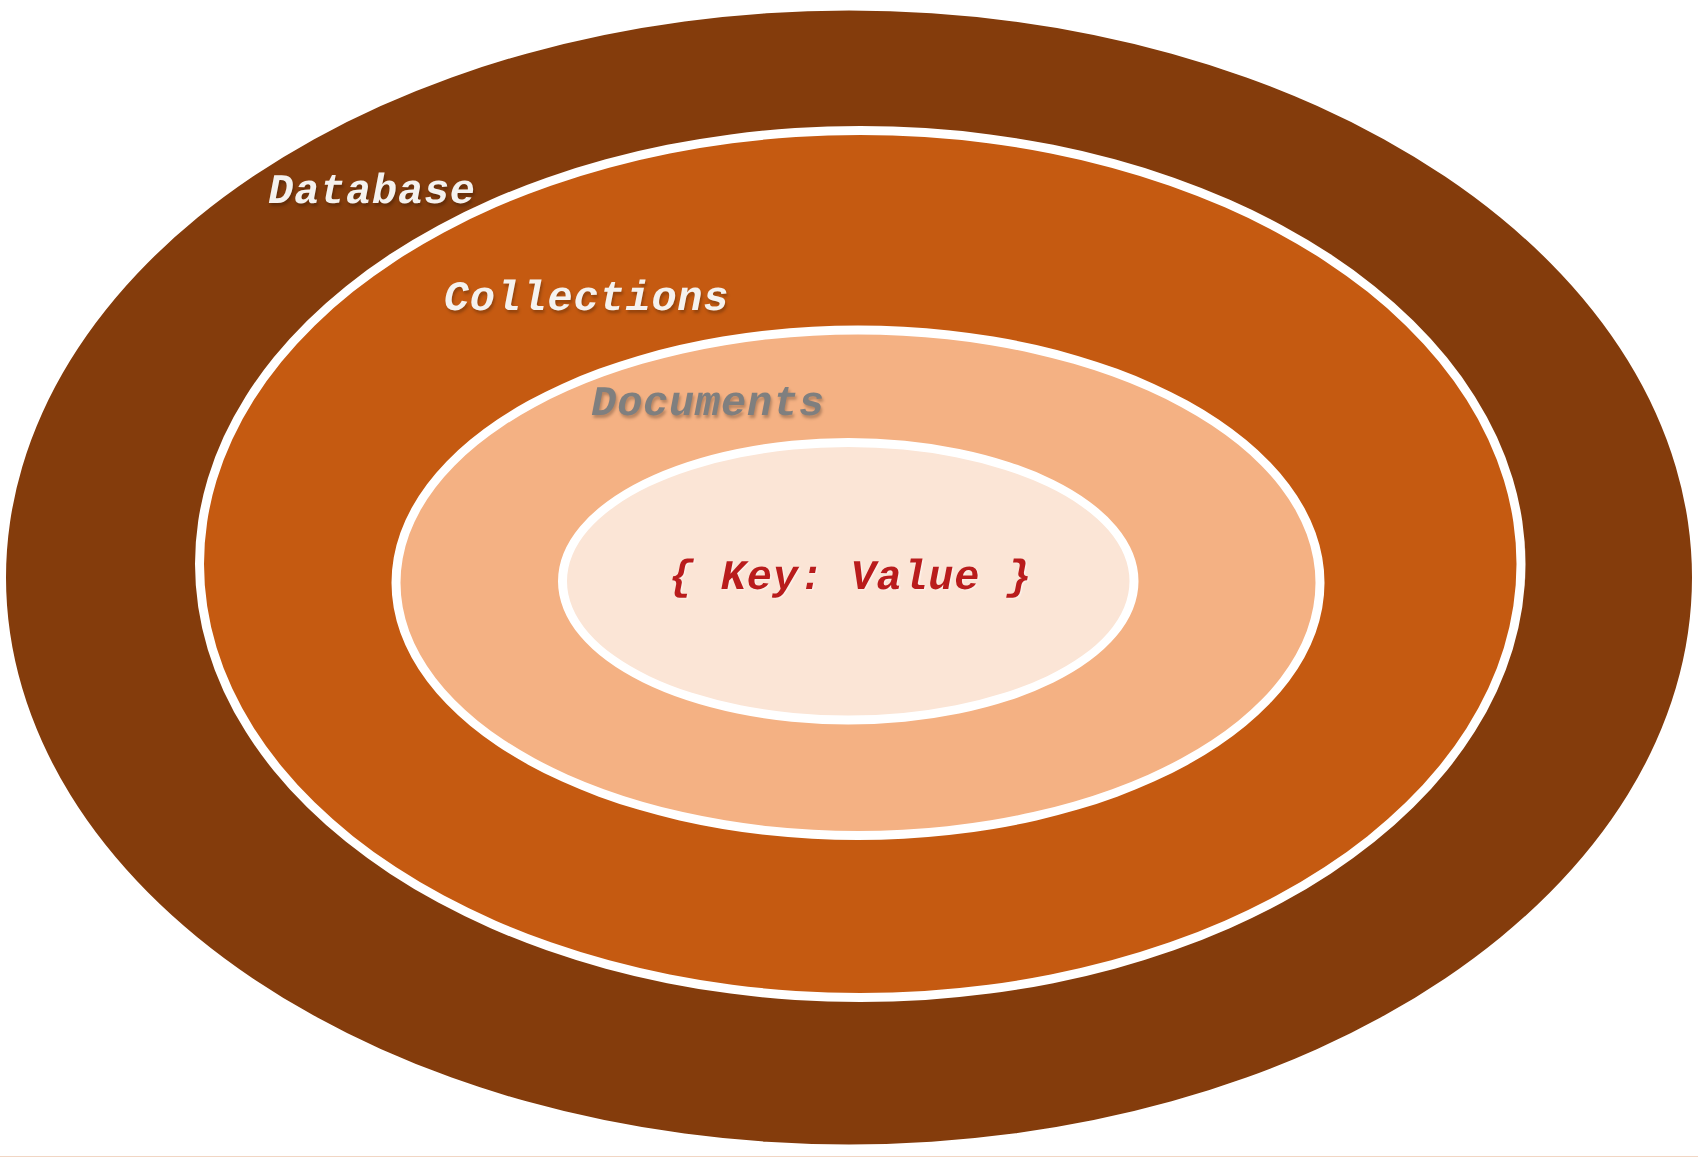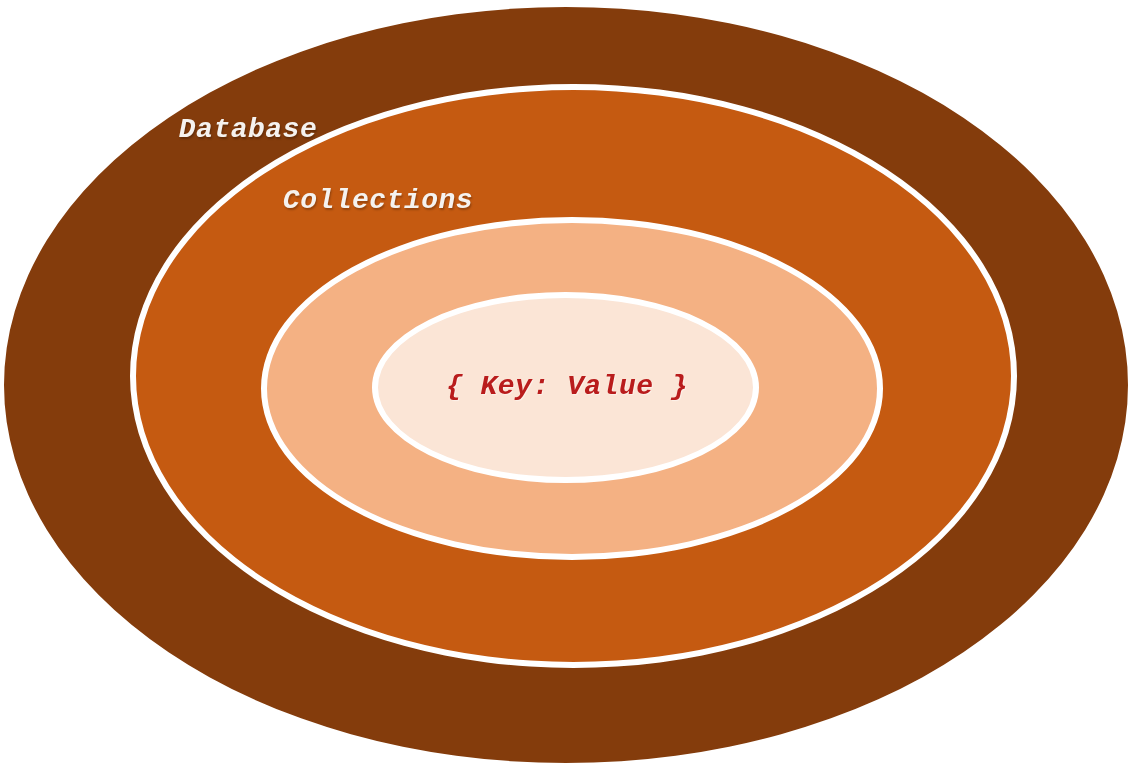--- a/index.html
+++ b/index.html
@@ -50,37 +50,38 @@
     position: absolute;
     transform: translate(-50%, -50%);
     font-size: 28px;
     font-weight: bold;
     font-style: italic;
     white-space: nowrap;
     letter-spacing: 0.5px;
     text-shadow: 1px 2px 2px rgba(0,0,0,0.25);
   }
   .label-database    { left: 248px; top: 129px; }
-  .label-collections { left: 378px; top: 200px; }
+  .label-collections { left: 391px; top: 200px; }
   .label-documents   { left: 472px; top: 270px; }
   .label-key-value   { left: 567px; top: 386px; text-shadow: 1px 1px 1px rgba(255,255,255,0.5); }
 </style>
 </head>
 <body>
 
 <div class="canvas">
 
   <div class="ellipse ellipse-database" style="background-color: rgb(132, 60, 12); border-color: rgb(255, 255, 255);"></div>
 
   <div class="ellipse ellipse-collections" style="background-color: rgb(197, 90, 17); border-color: rgb(255, 255, 255);"></div>
 
   <div class="ellipse ellipse-documents" style="background-color: rgb(244, 177, 131); border-color: rgb(255, 255, 255);"></div>
 
   <div class="ellipse ellipse-key-value" style="background-color: rgb(251, 229, 214); border-color: rgb(255, 255, 255);"></div>
 
   <span class="layer-label label-database" style="color: rgb(245, 242, 239);">Database</span>
 
   <span class="layer-label label-collections" style="color: rgb(245, 242, 239);">Collections</span>
 
+  <span class="layer-label label-documents" style="color: rgb(127, 127, 127);">Documents</span>
 
   <span class="layer-label label-key-value" style="color: #b91c1c;">{ Key: Value }</span>
 
 </div>
 
 </body></html>

